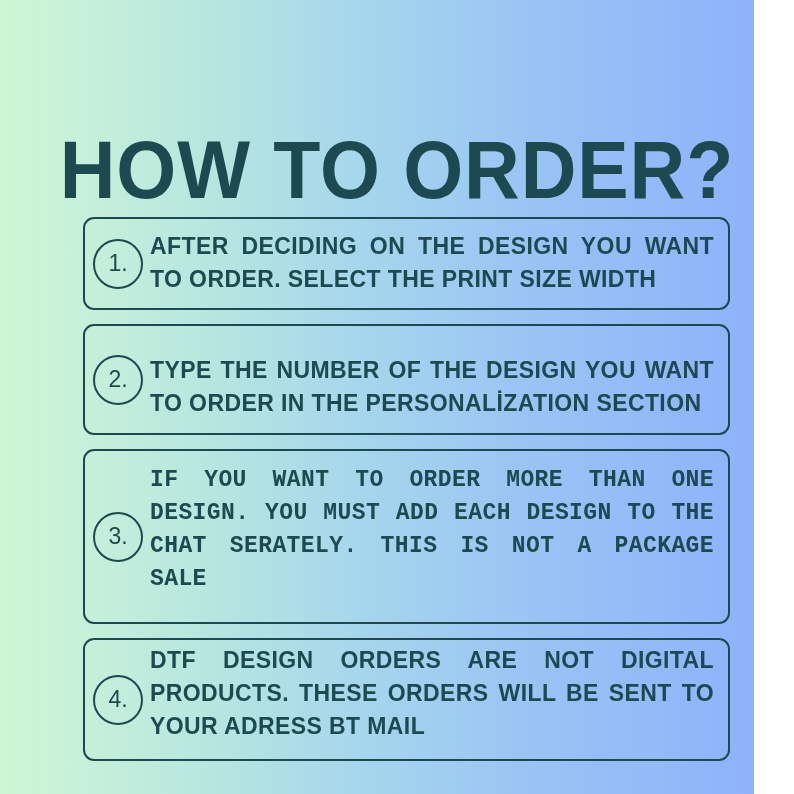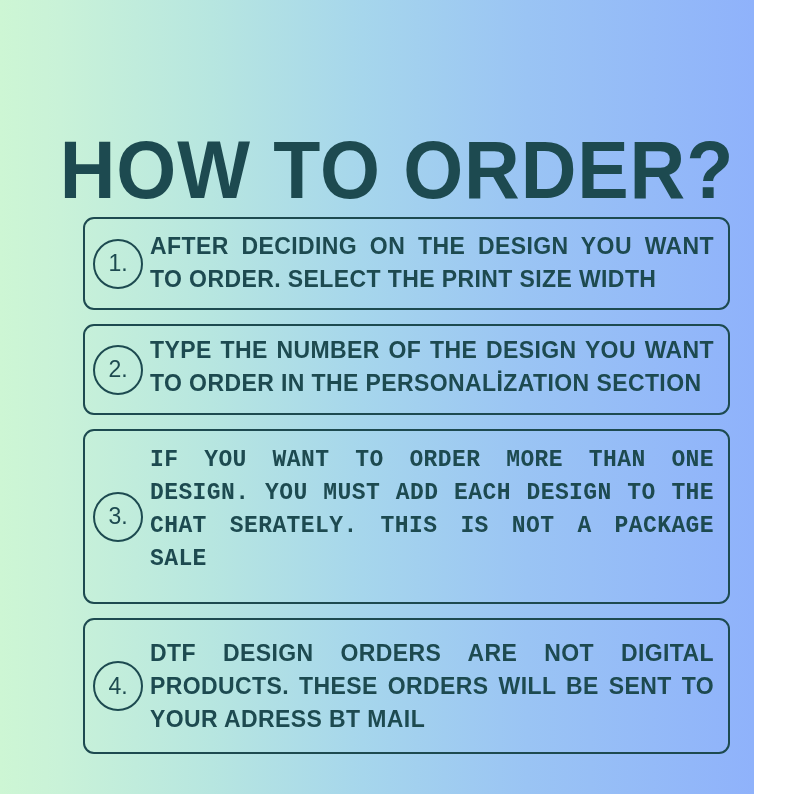--- a/index.html
+++ b/index.html
@@ -94,23 +94,23 @@
     line-height: 33px;
     letter-spacing: 0.4px;
     text-align: justify;
     text-align-last: left;
     text-justify: inter-word;
     word-spacing: 0px;
   }
 
   
   .step-1 .step-text { padding-top: 11px;  padding-bottom: 12px; }
-  .step-2 .step-text { padding-top: 8px;  padding-bottom: 13px; }
+  .step-2 .step-text { padding-top: 28px;  padding-bottom: 13px; }
   .step-3 .step-text { padding-top: 13px;  padding-bottom: 26px; font-family: Liberation Mono, monospace; }
-  .step-4 .step-text { padding-top: 17px;  padding-bottom: 16px; }
+  .step-4 .step-text { padding-top: 4px;  padding-bottom: 16px; }
 </style>
 </head>
 <body>
 
 <div id="poster">
 
   <h1 id="title">HOW TO ORDER?</h1>
 
   <div id="steps">
 

